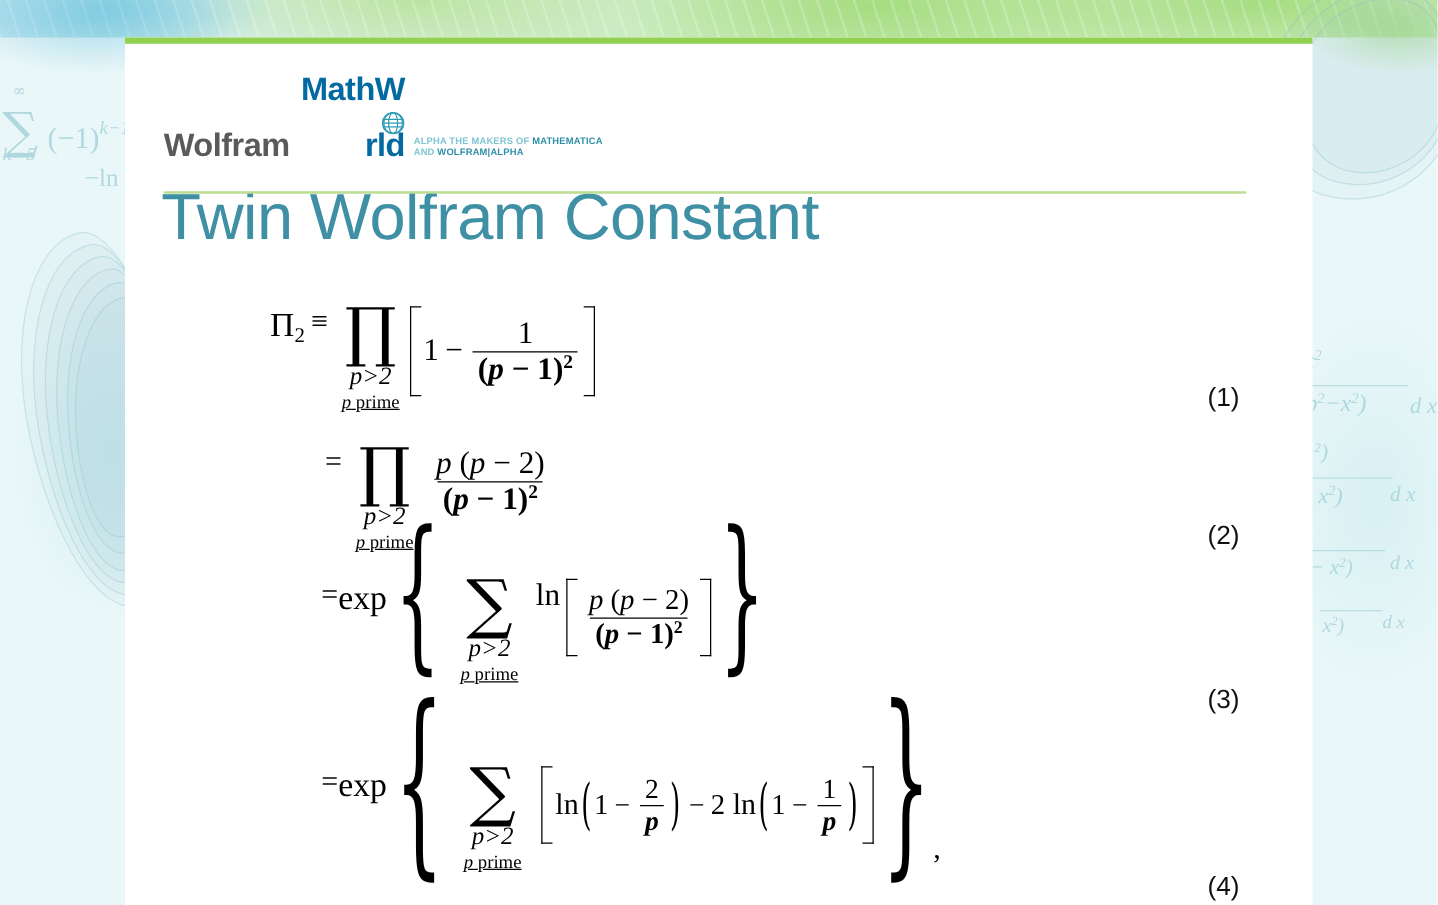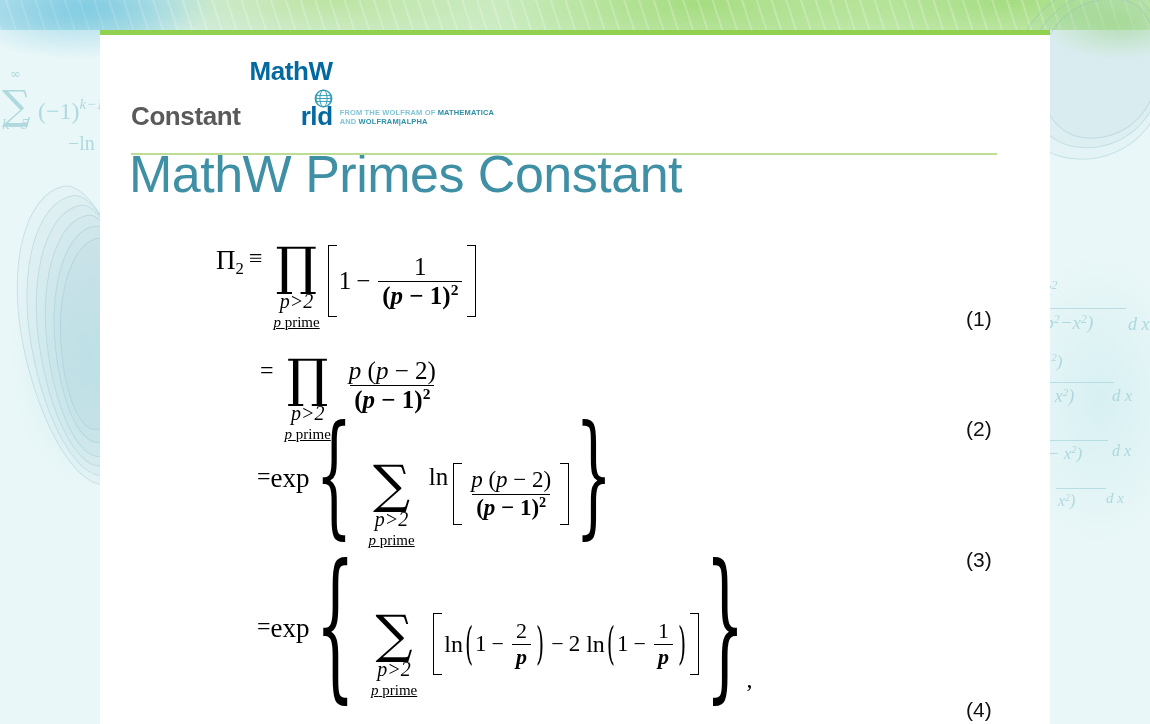--- a/index.html
+++ b/index.html
@@ -316,42 +316,42 @@
   <div class="bg-formula" style="left:1112px;top:442px;font-size:16px;font-style:italic;">d x</div>
 
   <div class="bg-formula" style="left:1056px;top:488px;font-size:17px;border-top:1px solid rgba(156,207,214,.8);width:50px;"></div>
   <div class="bg-formula" style="left:1058px;top:492px;font-size:16px;font-style:italic;">x<sup class="small">2</sup>)</div>
   <div class="bg-formula" style="left:1106px;top:490px;font-size:15px;font-style:italic;">d x</div>
 </div>
 
 <div id="page-panel">
 
   <div id="logo-bar">
-    <span class="logo-wolfram">Constant</span>
+    <span class="logo-wolfram">Wolfram</span>
     <span class="logo-mathworld">
       <span>MathW</span>
       <span class="logo-globe">
         <svg viewBox="0 0 24 24" width="19" height="19" aria-hidden="true">
           <circle cx="12" cy="12" r="10.5" fill="none" stroke="#2e9bb5" stroke-width="1.6"></circle>
           <ellipse cx="12" cy="12" rx="4.6" ry="10.5" fill="none" stroke="#2e9bb5" stroke-width="1.2"></ellipse>
           <ellipse cx="12" cy="12" rx="9.2" ry="10.5" fill="none" stroke="#2e9bb5" stroke-width="0.9"></ellipse>
           <line x1="1.6" y1="8.3" x2="22.4" y2="8.3" stroke="#2e9bb5" stroke-width="1.2"></line>
           <line x1="1.6" y1="12" x2="22.4" y2="12" stroke="#2e9bb5" stroke-width="1.2"></line>
           <line x1="1.6" y1="15.7" x2="22.4" y2="15.7" stroke="#2e9bb5" stroke-width="1.2"></line>
         </svg>
       </span>
       <span>rld</span>
     </span>
     <span class="logo-tag">
-      <span><span>FROM THE WOLFRAM OF </span><span class="em">MATHEMATICA</span></span><br>
+      <span><span>ALPHA THE MAKERS OF </span><span class="em">MATHEMATICA</span></span><br>
       <span><span>AND </span><span class="em">WOLFRAM|ALPHA</span></span>
     </span>
   </div>
 
-  <h1 id="page-title">MathW Primes Constant</h1>
+  <h1 id="page-title">Twin Wolfram Constant</h1>
   <div id="title-rule"></div>
 
 
   <div class="eq-row" style="top:210px;">
     <div class="eq-body" style="left:116px;top:0;">
       <span class="mup" style="font-size:27px;"><span>Π</span><sub class="small">2</sub></span>
       <span class="op" style="font-size:24px;">≡</span>
       <span class="bigop">
         <span class="glyph">∏</span>
         <span class="lim mi">p&gt;2</span>

